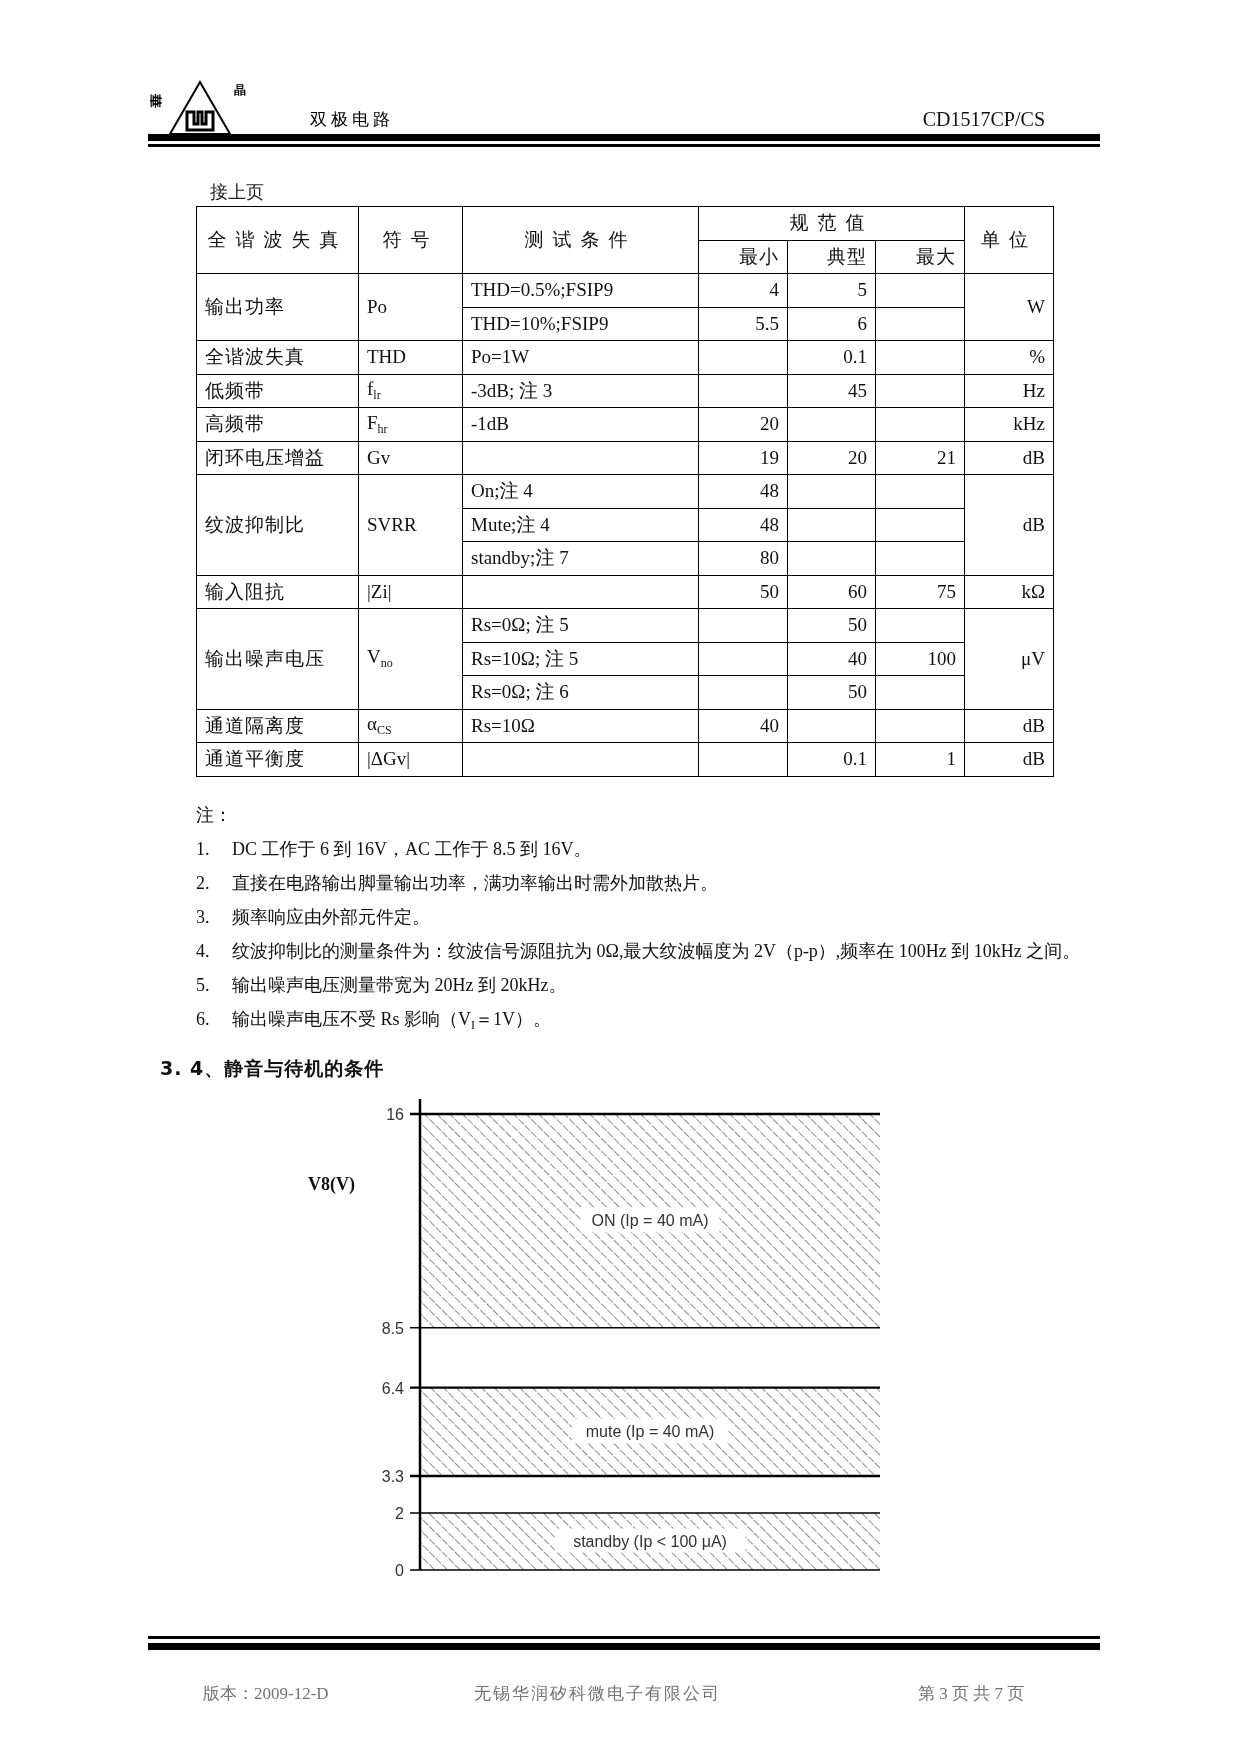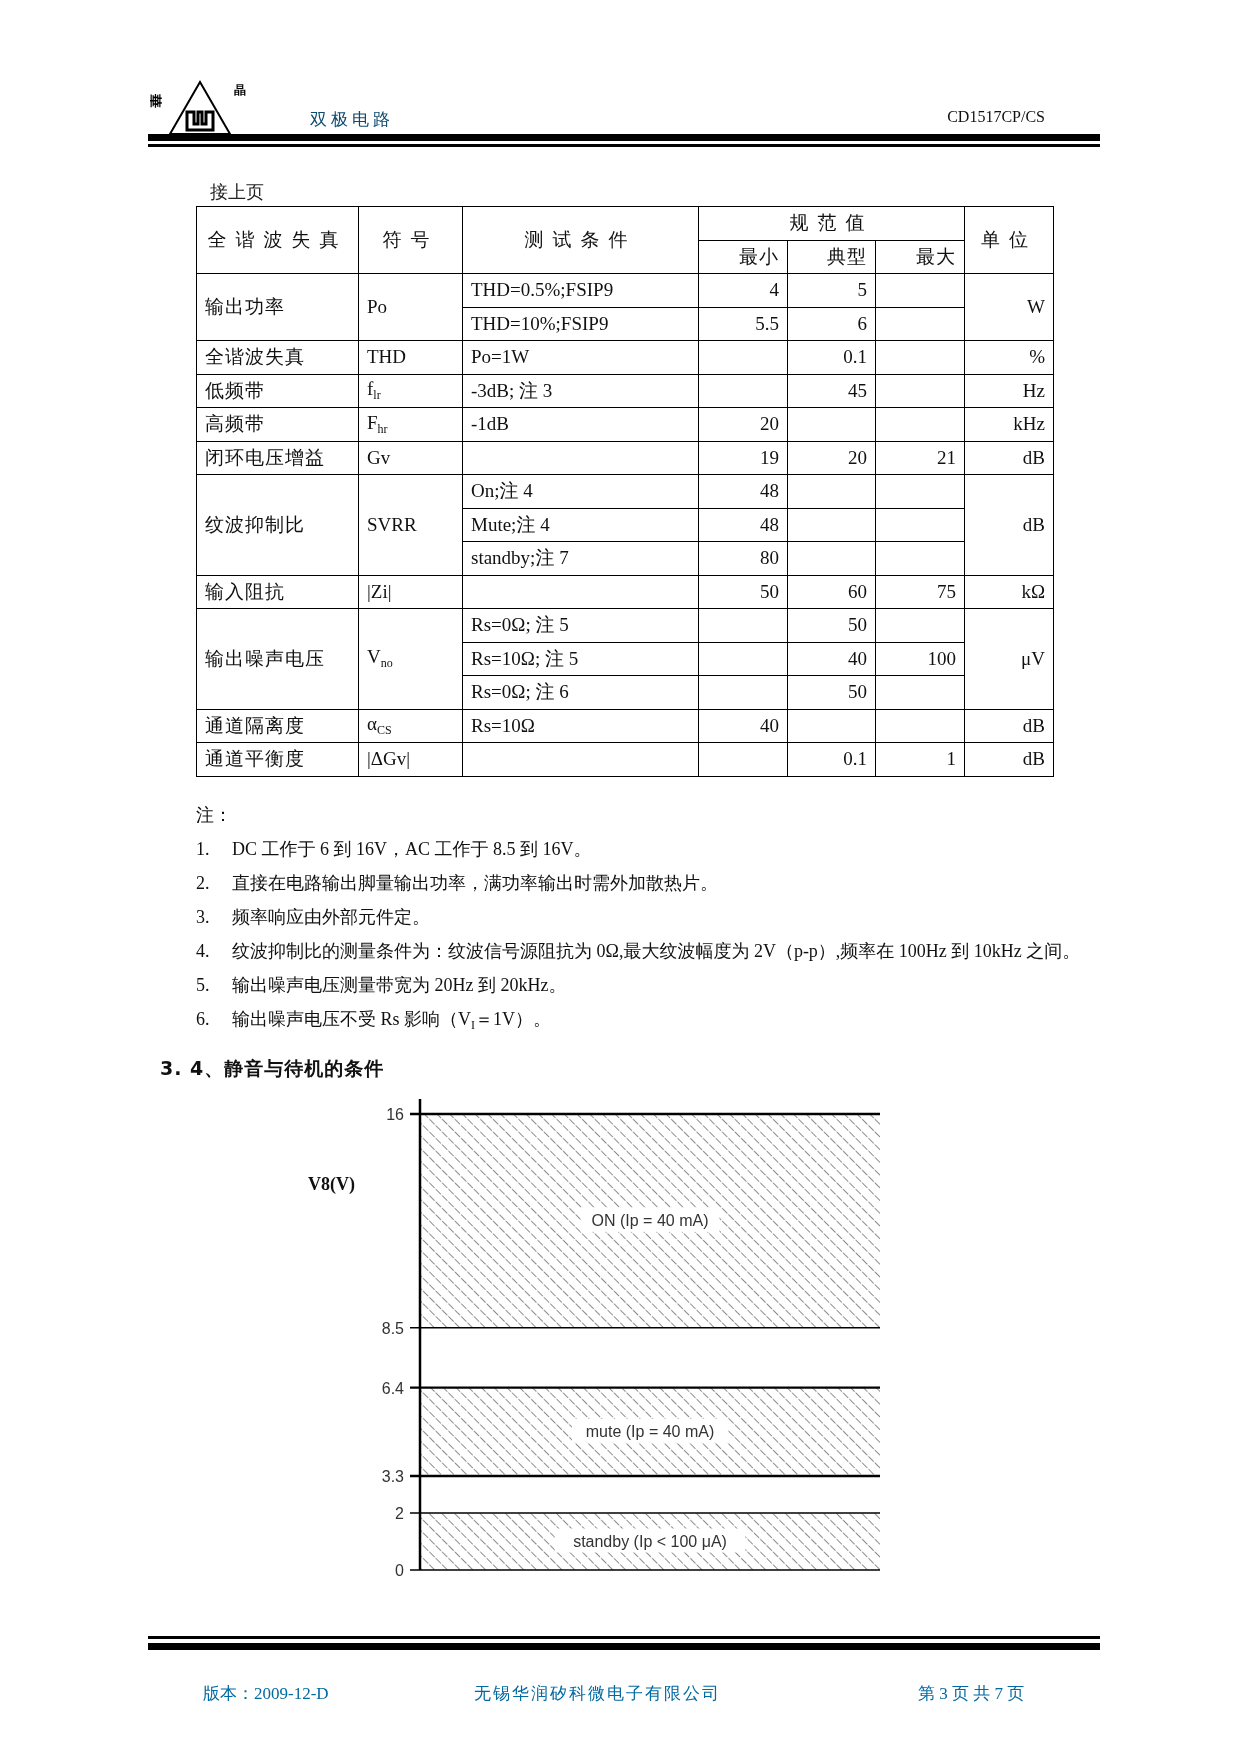--- a/index.html
+++ b/index.html
@@ -2,22 +2,22 @@
 <html><head>
 <meta charset="utf-8">
 <style>
   html, body { margin:0; padding:0; background:#ffffff; }
   body { width:1240px; height:1754px; position:relative; overflow:hidden;
          font-family:"DejaVu Serif","Liberation Serif",serif; color:#111; }
   .abs { position:absolute; }
 
   
   .logo { left:150px; top:78px; width:110px; height:62px; }
-  .hdr-title { left:310px; top:108px; font-size:17px; letter-spacing:4px; color:#0c4a6e; }
-  .hdr-model { right:195px; top:108px; font-size:16px; font-family:"Liberation Serif",serif; }
+  .hdr-title { left:310px; top:108px; font-size:17px; letter-spacing:4px; color:#000000; }
+  .hdr-model { right:195px; top:108px; font-size:20px; font-family:"Liberation Serif",serif; }
   .rule-thick { left:148px; width:952px; height:7px; background:#000; }
   .rule-thin  { left:148px; width:952px; height:3px; background:#000; }
 
   .cont { left:210px; top:180px; font-size:18px; color:#222; }
 
   
   table.spec { position:absolute; left:196px; top:206px; border-collapse:collapse;
                font-family:"Liberation Serif",serif; font-size:19px; }
   table.spec td { border:1.3px solid #000; padding:0 8px; height:32.5px; vertical-align:middle; white-space:nowrap; }
   table.spec td.c { text-align:right; }
@@ -31,21 +31,21 @@
   .notes .num { width:36px; flex:none; }
   .notes .txt { flex:1; }
 
   .sec { left:160px; top:1056px; font-size:19px; font-weight:bold; font-family:"DejaVu Sans",sans-serif; letter-spacing:1px; }
 
   
   .chart { left:290px; top:1095px; width:620px; height:500px; }
   .ylabel { left:308px; top:1174px; font-size:18px; font-weight:bold; font-family:"Liberation Serif",serif; }
 
   
-  .foot { top:1682px; font-size:17px; font-family:"Liberation Serif",serif; color:#0369a1; }
+  .foot { top:1682px; font-size:17px; font-family:"Liberation Serif",serif; color:#737373; }
 </style>
 </head>
 <body>
 
 <svg class="abs logo" viewBox="0 0 110 62">
   <text x="2" y="30" font-size="14" font-family="DejaVu Sans, sans-serif" font-weight="bold" transform="rotate(90 8 22)">華</text>
   <polygon points="50,4 20,56 80,56" fill="none" stroke="#000" stroke-width="2"></polygon>
   <path d="M37,52 V34 H44 V46 H48 V34 H52 V46 H56 V34 H63 V52 Z" fill="none" stroke="#000" stroke-width="3"></path>
   <text x="84" y="16" font-size="12" font-family="DejaVu Sans, sans-serif" font-weight="bold">晶</text>
 </svg>

